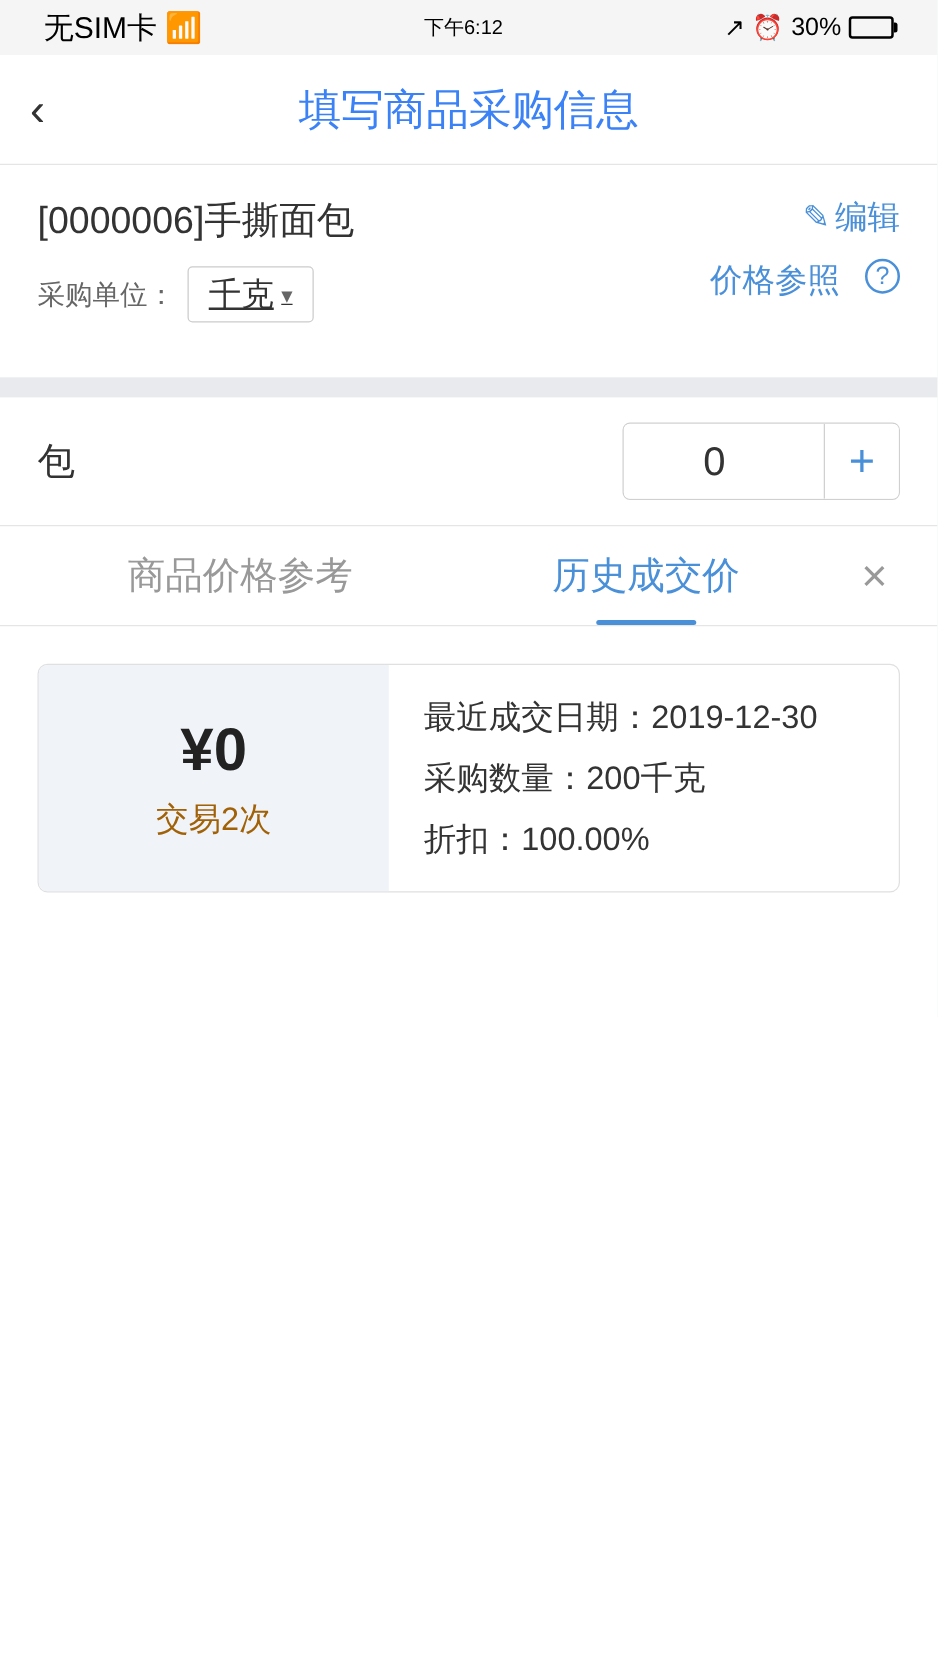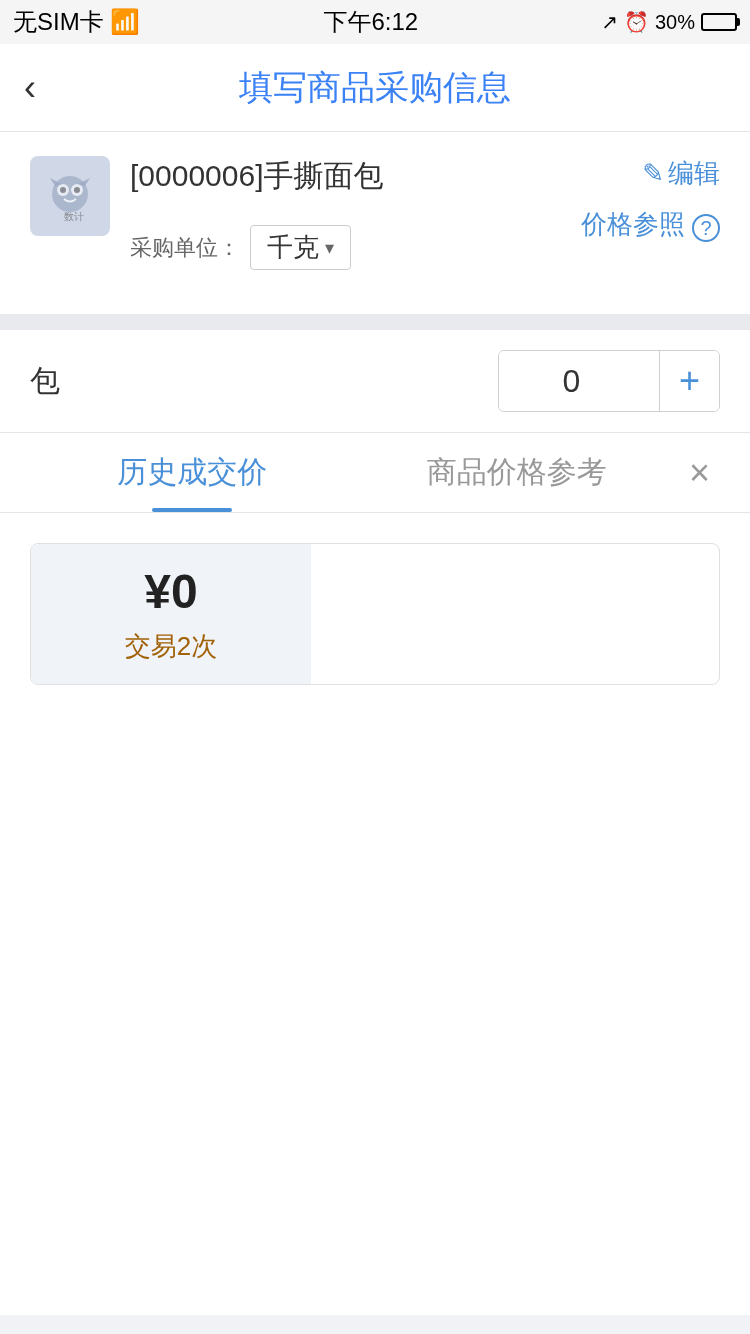--- a/index.html
+++ b/index.html
@@ -14,29 +14,29 @@
     }
 
     
     .status-bar {
       width: 750px;
       height: 44px;
       background: #f5f5f5;
       display: flex;
       align-items: center;
       justify-content: space-between;
-      padding: 0 13px;
+      padding: 0 35px;
     }
     .status-left {
       font-size: 24px;
       font-weight: 500;
       color: #000;
     }
     .status-center {
-      font-size: 24px;
+      font-size: 16px;
       color: #000;
       font-weight: 500;
       text-align: center;
     }
     .status-right {
       display: flex;
       align-items: center;
       gap: 6px;
       font-size: 20px;
       color: #000;
@@ -124,21 +124,21 @@
       flex-shrink: 0;
     }
     .logo-icon {
       width: 60px;
       height: 60px;
       opacity: 0.6;
     }
     .product-info {
       display: flex;
       flex-direction: column;
-      gap: 28px;
+      gap: 16px;
     }
     .product-name {
       font-size: 30px;
       font-weight: 500;
       color: #333;
     }
     .product-unit-row {
       display: flex;
       align-items: center;
       gap: 10px;
@@ -150,20 +150,21 @@
     .unit-select {
       border: 1px solid #ccc;
       border-radius: 4px;
       padding: 4px 16px;
       font-size: 26px;
       color: #333;
       background: #fff;
       display: inline-flex;
       align-items: center;
       gap: 6px;
+      text-decoration: underline;
     }
     .unit-select .chevron {
       font-size: 18px;
       color: #666;
     }
     .product-right {
       display: flex;
       flex-direction: column;
       align-items: flex-end;
       gap: 16px;
@@ -172,22 +173,22 @@
       color: #4a90d9;
       font-size: 26px;
       display: flex;
       align-items: center;
       gap: 4px;
     }
     .price-ref {
       color: #4a90d9;
       font-size: 26px;
       display: flex;
-      align-items: flex-end;
-      gap: 7px;
+      align-items: flex-start;
+      gap: 20px;
     }
     .price-ref .help-icon {
       width: 28px;
       height: 28px;
       border: 2px solid #4a90d9;
       border-radius: 50%;
       display: inline-flex;
       align-items: center;
       justify-content: center;
       font-size: 20px;
@@ -371,34 +372,20 @@
 </div>
 
 <div class="nav-bar">
   <div class="nav-back">‹</div>
   <div class="nav-title">填写商品采购信息</div>
 </div>
 
 <div class="product-section">
   <div class="product-header">
     <div class="product-left">
-      <div class="product-logo">
-
-        <svg class="logo-icon" viewBox="0 0 60 60" xmlns="http://www.w3.org/2000/svg">
-          <circle cx="30" cy="28" r="18" fill="#7a8baa" opacity="0.7"></circle>
-          <circle cx="23" cy="24" r="6" fill="#fff" opacity="0.9"></circle>
-          <circle cx="37" cy="24" r="6" fill="#fff" opacity="0.9"></circle>
-          <circle cx="23" cy="24" r="3" fill="#333" opacity="0.8"></circle>
-          <circle cx="37" cy="24" r="3" fill="#333" opacity="0.8"></circle>
-          <path d="M24 33 Q30 38 36 33" stroke="#fff" stroke-width="2" fill="none"></path>
-          <path d="M15 20 L10 12 L22 18" fill="#7a8baa" opacity="0.8"></path>
-          <path d="M45 20 L50 12 L38 18" fill="#7a8baa" opacity="0.8"></path>
-          <text x="24" y="54" font-size="10" fill="#555" font-family="sans-serif">数计</text>
-        </svg>
-      </div>
       <div class="product-info">
         <div class="product-name">[0000006]手撕面包</div>
         <div class="product-unit-row">
           <span class="unit-label">采购单位：</span>
           <div class="unit-select">
             <span>千克</span>
             <span class="chevron">▾</span>
           </div>
         </div>
       </div>
@@ -424,30 +411,41 @@
   </div>
   <div class="quantity-input-group">
     <input class="qty-input" type="number" value="0" style="">
     <button class="qty-plus">+</button>
   </div>
 </div>
 
 <div class="bottom-panel">
 
   <div class="tabs-row">
+    <div class="tab-item">
+      <span>商品价格参考</span>
+    </div>
     <div class="tab-item active">
       <span>历史成交价</span>
-    </div>
-    <div class="tab-item">
-      <span>商品价格参考</span>
     </div>
     <div class="close-btn">×</div>
   </div>
 
   <div class="history-card">
     <div class="card-left">
       <div class="card-price">¥0</div>
       <div class="card-count">交易2次</div>
     </div>
+    <div class="card-right">
+      <div class="card-detail-row">
+        <span>最近成交日期：</span><span>2019-12-30</span>
+      </div>
+      <div class="card-detail-row">
+        <span>采购数量：</span><span>200千克</span>
+      </div>
+      <div class="card-detail-row">
+        <span>折扣：</span><span>100.00%</span>
+      </div>
+    </div>
   </div>
 
   <div class="white-fill"></div>
 </div>
 
 </body></html>

